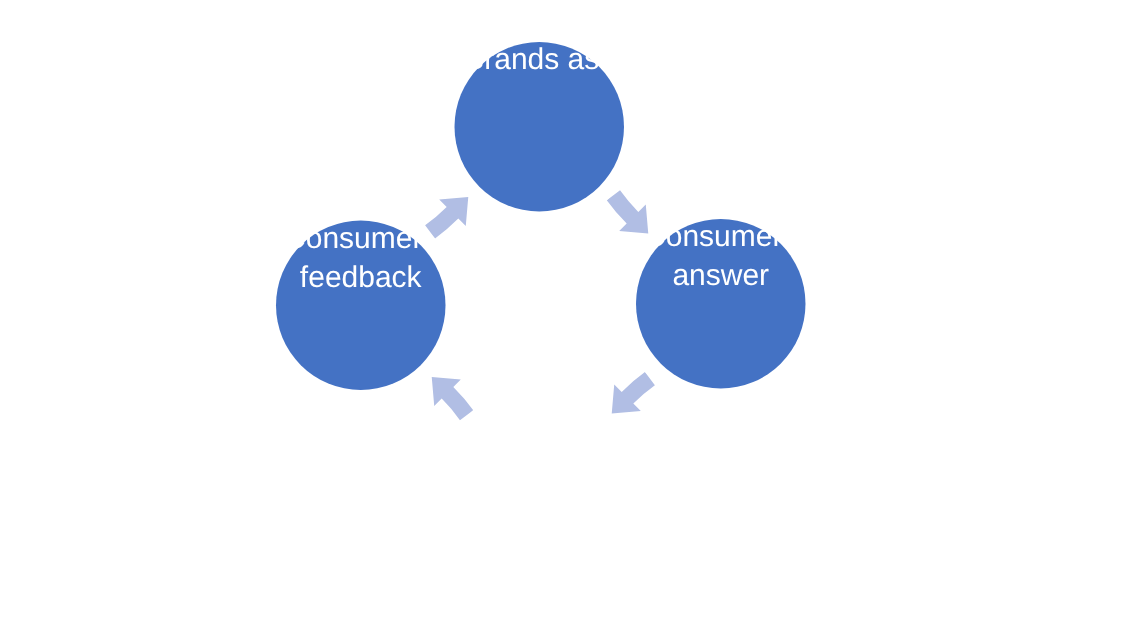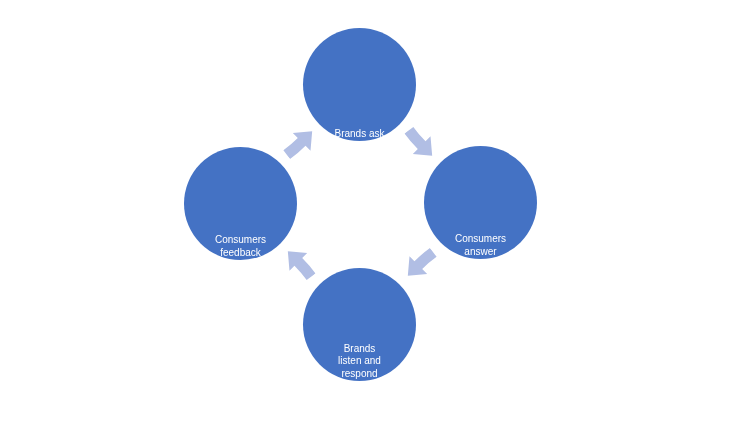--- a/index.html
+++ b/index.html
@@ -19,24 +19,24 @@
     font-family: "Liberation Sans", sans-serif;
   }
   .node {
     position: absolute;
     width: 113px;
     height: 113px;
     border-radius: 50%;
     background: var(--node-fill);
     color: var(--node-text);
     display: flex;
-    align-items: flex-end;
+    align-items: flex-start;
     justify-content: center;
     text-align: center;
-    font-size: 10px;
+    font-size: 20px;
     line-height: 1.28;
     white-space: pre-line;
   }
   .node-top    { left: 303px; top: 28px;  }
   .node-right  { left: 424px; top: 146px; }
   .node-bottom { left: 303px; top: 268px; }
   .node-left   { left: 184px; top: 147px; }
   .arrow {
     position: absolute;
     width: 36px;
@@ -56,25 +56,20 @@
 
   <div class="node node-top">
     <span>Brands ask</span>
   </div>
 
   <div class="node node-right">
     <span>Consumers
 answer</span>
   </div>
 
-  <div class="node node-bottom">
-    <span>Brands
-listen and
-respond</span>
-  </div>
 
   <div class="node node-left">
     <span>Consumers
 feedback</span>
   </div>
 
   <div class="arrow arrow-tr">
     <svg viewBox="0 0 46 34" xmlns="http://www.w3.org/2000/svg" aria-hidden="true">
       <path d="M2,8 Q14,10 26,10 L26,1 L45,17 L26,33 L26,24 Q12,24 0,22 Z" fill="currentColor"></path>
     </svg>

